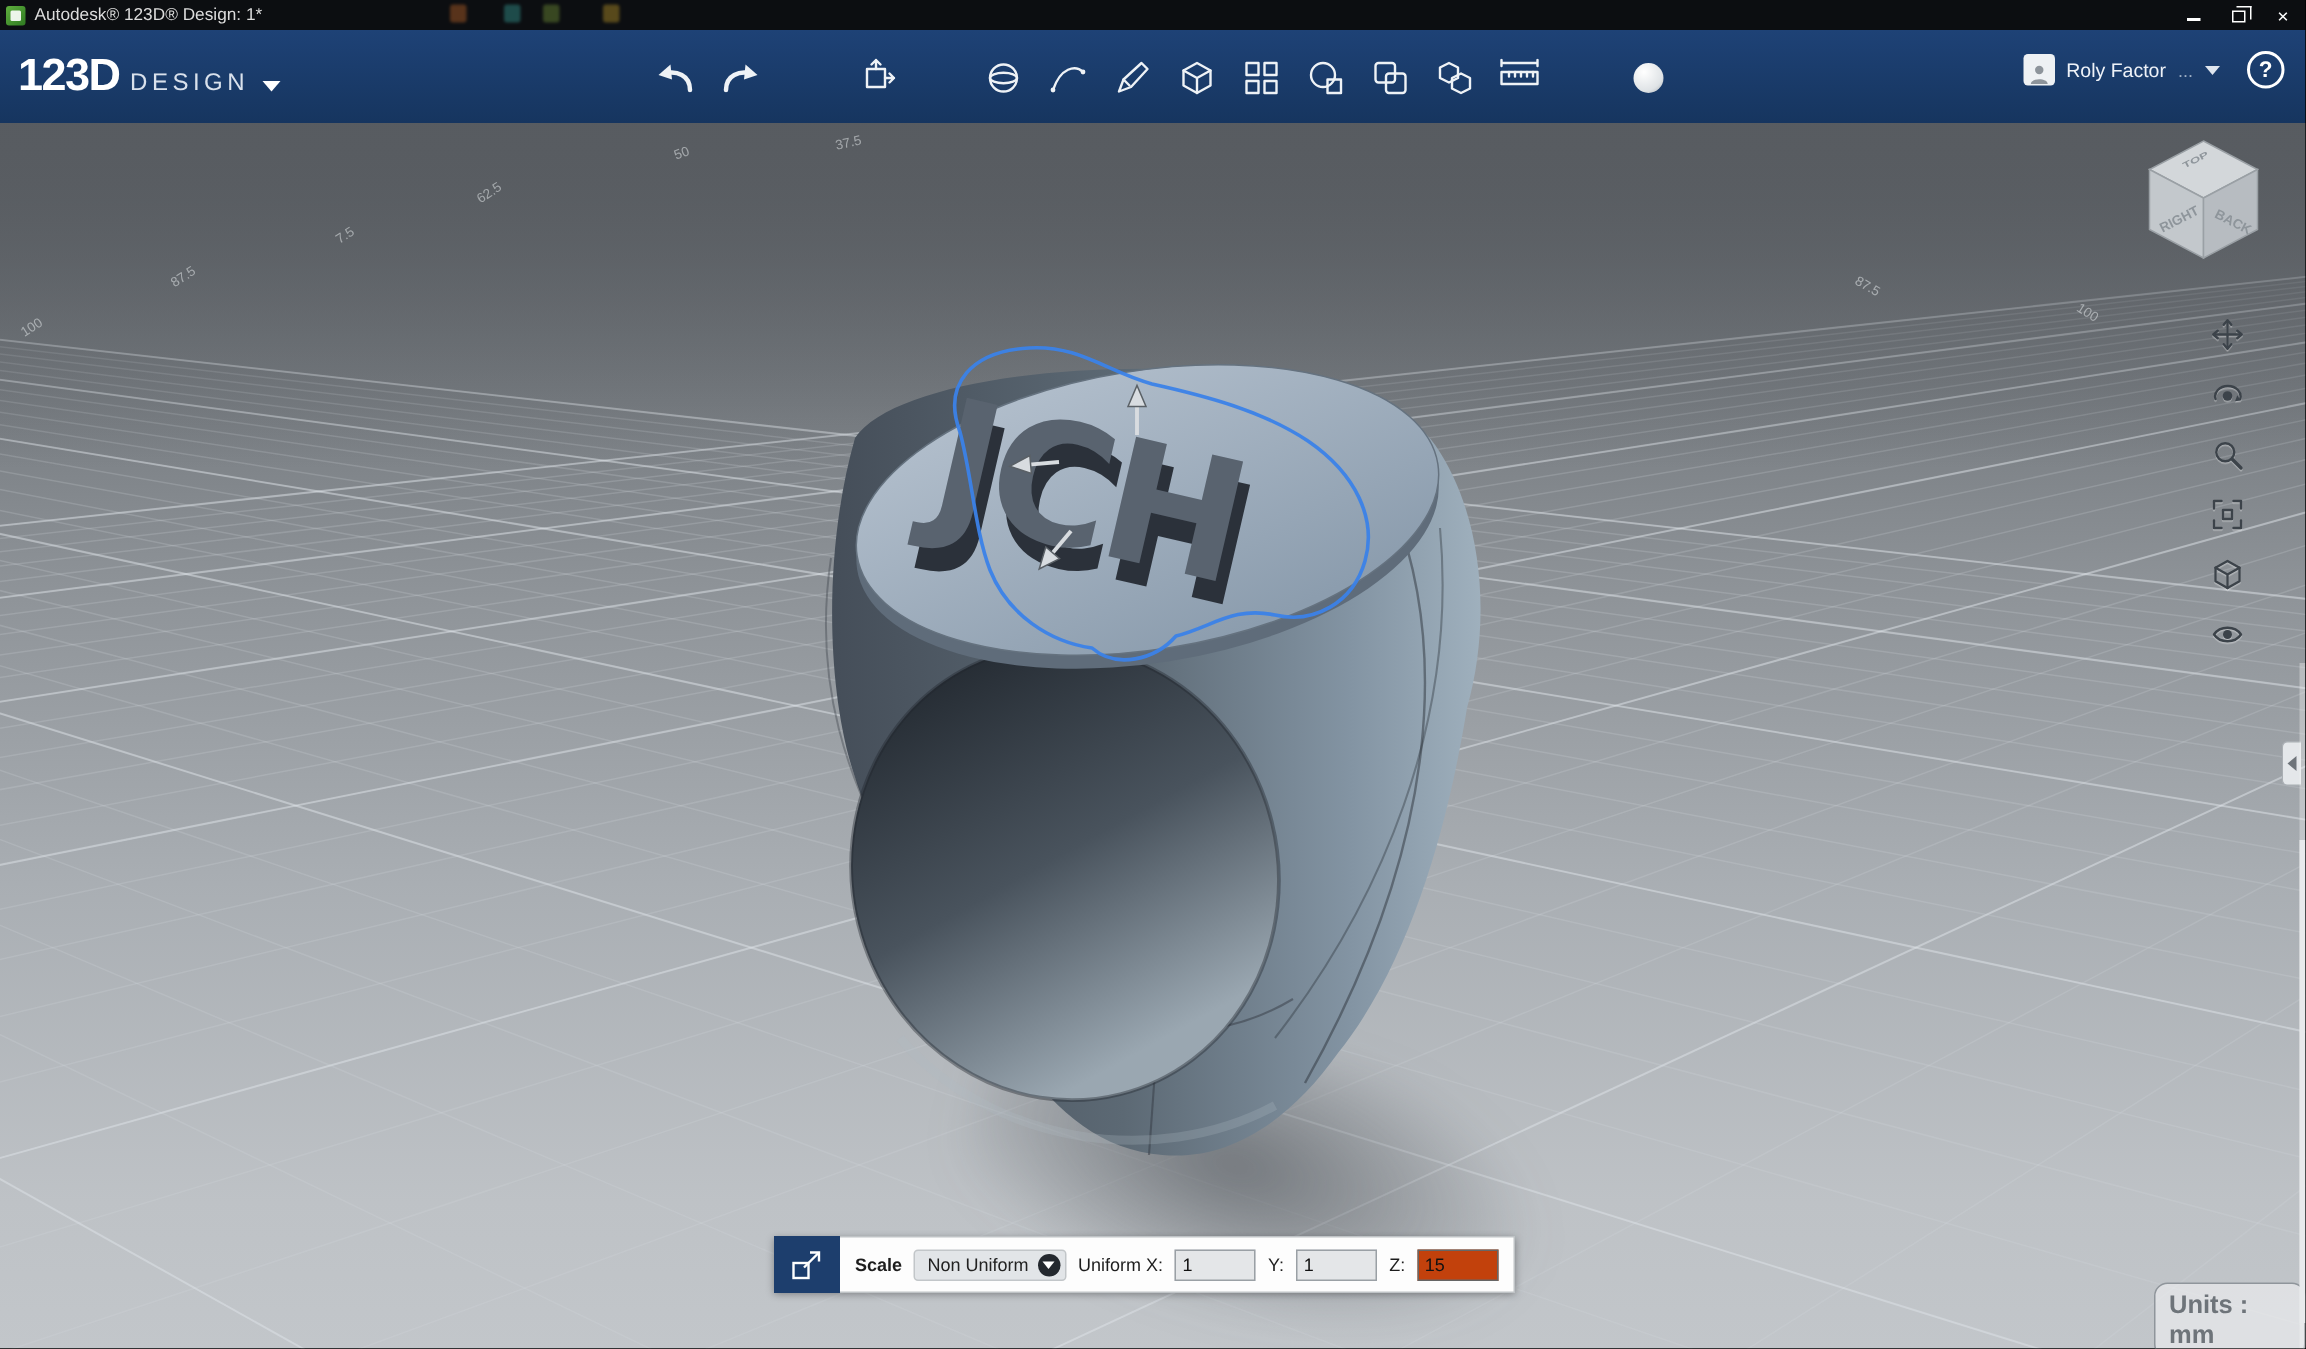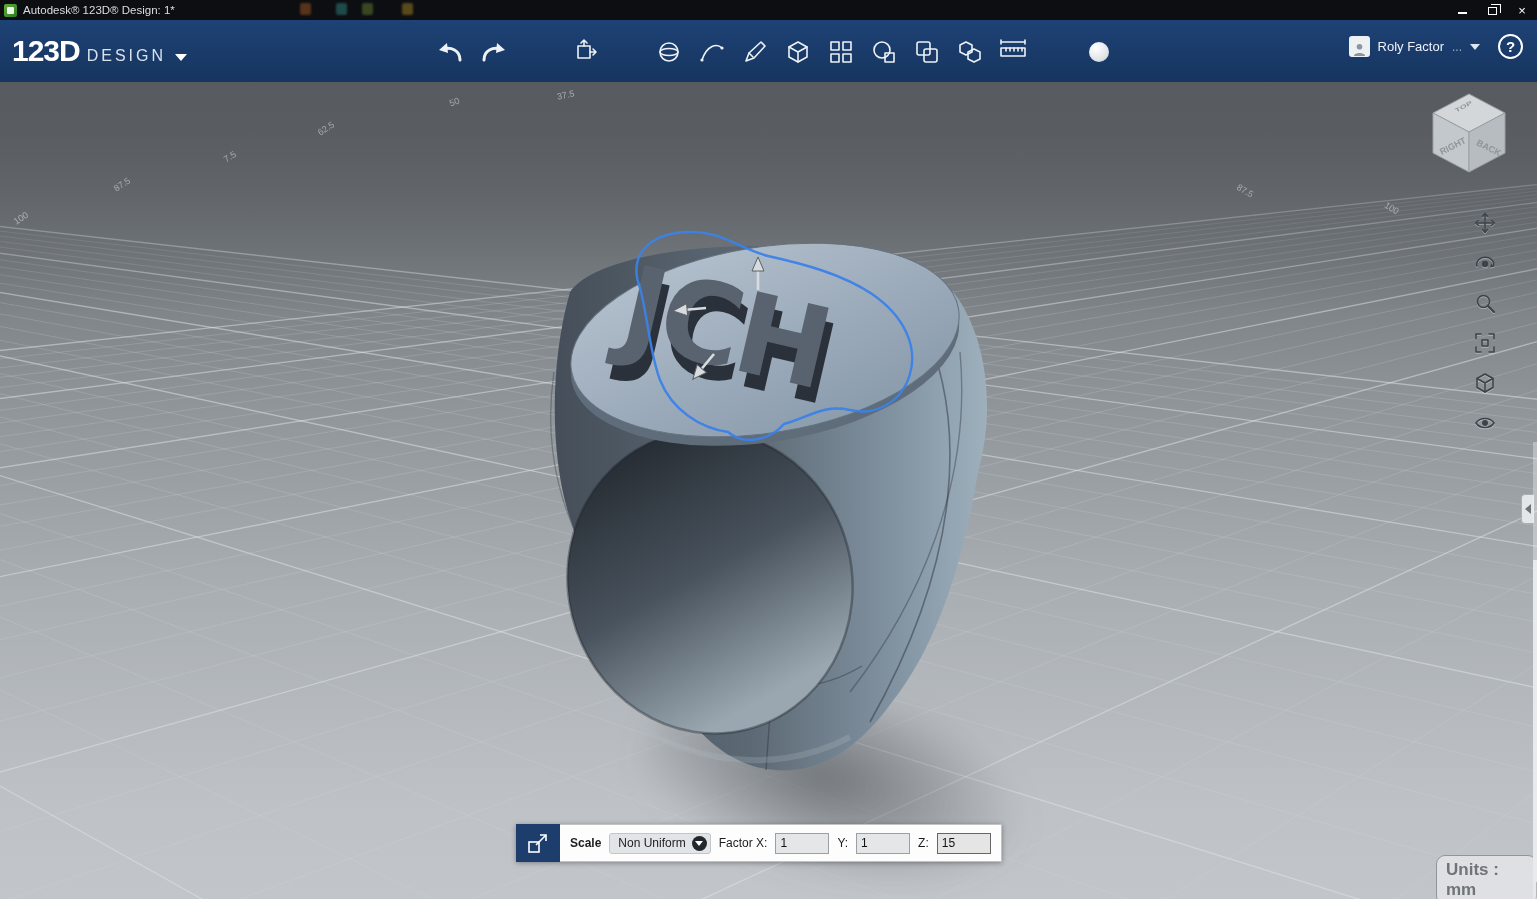--- a/index.html
+++ b/index.html
@@ -61,21 +61,21 @@
   
   .scale-panel{position:absolute;left:516px;top:742px;height:38px;display:flex;box-shadow:0 1px 5px rgba(0,0,0,.35);z-index:20}
   .scale-tile{width:44px;height:38px;background:#1d3e6d;display:flex;align-items:center;justify-content:center;cursor:pointer;flex:0 0 auto}
   .scale-tile svg{stroke:#fff;fill:none;stroke-width:1.6}
   .scale-body{background:#fdfdfd;border:1px solid #bfc3c6;border-left:none;display:flex;align-items:center;gap:8px;padding:0 10px;font-size:12px;color:#222}
   .lbl{white-space:nowrap;color:#1d1d1d}
   .dropdown{display:flex;align-items:flex-start;gap:6px;background:#e2e5e8;border:1px solid #c2c6c9;border-radius:3px;padding:2px 3px 2px 8px;cursor:pointer;min-width:100px;justify-content:space-between}
   .dd-circle{width:15px;height:15px;border-radius:50%;background:#23282e;display:flex;align-items:center;justify-content:center}
   .dd-tri{width:0;height:0;border-left:4px solid transparent;border-right:4px solid transparent;border-top:5px solid #fff}
   .num{width:54px;height:21px;border:1px solid #9aa0a5;background:#e4e6e8;font-size:12px;padding:0 4px;font-family:"Liberation Sans",sans-serif;color:#111}
-  .num.focused{background:#e5e5e5;border-color:#5f6warning6b;border:1px solid #666}
+  .num.focused{background:#c2410c;border-color:#5f6warning6b;border:1px solid #666}
 
   
   .units-badge{position:absolute;left:1436px;top:773px;padding:4px 9px;border:1px solid #8f959b;border-radius:9px;
     color:#6e747a;font-size:17px;font-weight:bold;background:rgba(245,246,247,.55);cursor:pointer}
 
   
   .collapse-tab{position:absolute;left:1521px;top:412px;width:13px;height:30px;background:#e4e7ea;border:1px solid #a9aeb3;border-right:none;border-radius:4px 0 0 4px;display:flex;align-items:center;justify-content:center;cursor:pointer}
   .collapse-tri{width:0;height:0;border-top:5px solid transparent;border-bottom:5px solid transparent;border-right:6px solid #6e747a}
   .scroll-track{position:absolute;right:0;top:360px;width:4px;height:457px;background:rgba(248,249,250,.35)}
   .scroll-thumb{position:absolute;right:0;top:478px;width:4px;height:322px;background:#e8eaec;cursor:pointer}
@@ -440,21 +440,21 @@
         </svg>
       </div>
       <div class="scale-body">
         <span class="lbl" style="font-weight:bold">Scale</span>
         <div class="dropdown">
           <span>Non Uniform</span>
           <span class="dd-circle">
               <i class="dd-tri"></i>
             </span>
         </div>
-        <span class="lbl">Factor X:</span>
+        <span class="lbl">Uniform X:</span>
         <input class="num" type="text" value="1" style="">
         <span class="lbl">Y:</span>
         <input class="num" type="text" value="1" style="">
         <span class="lbl">Z:</span>
         <input class="num focused" type="text" value="15" style="">
       </div>
     </div>
 
     <div class="units-badge">Units : mm</div>
 

